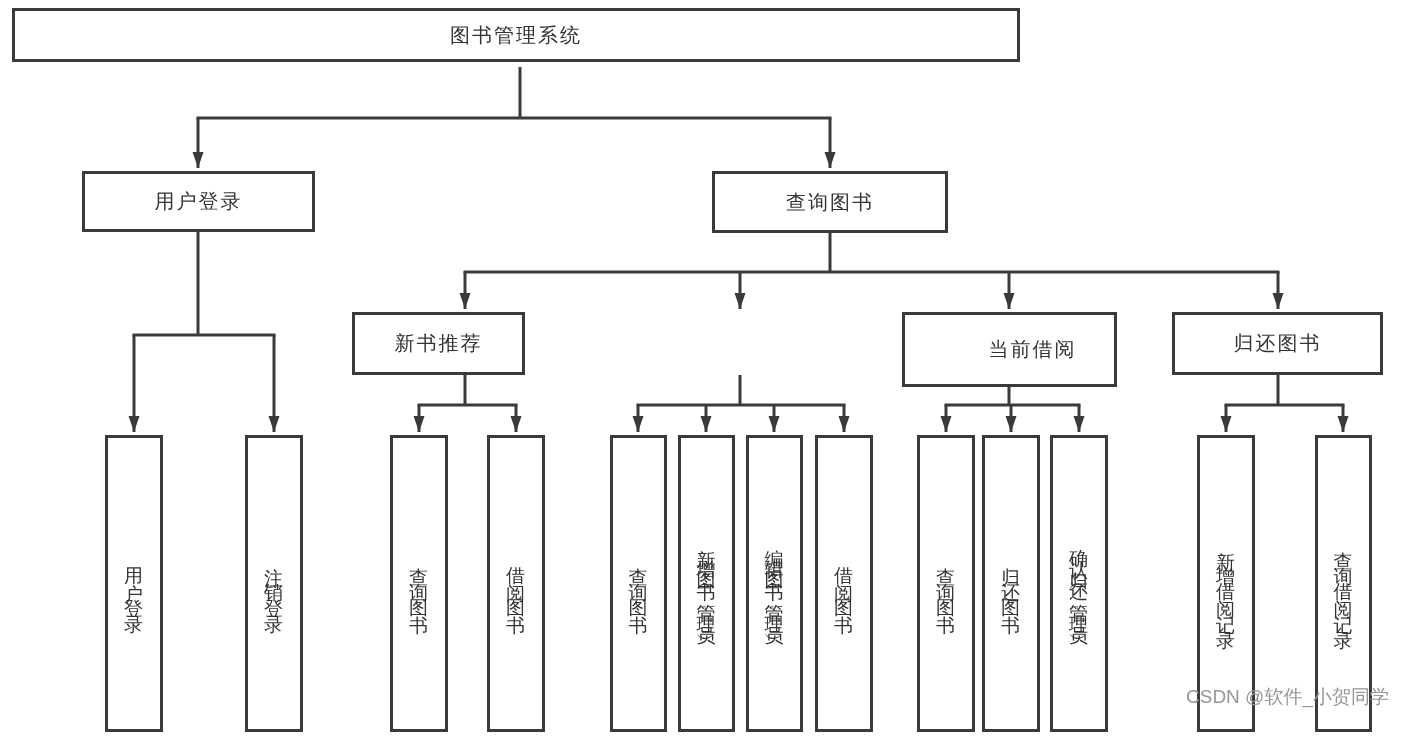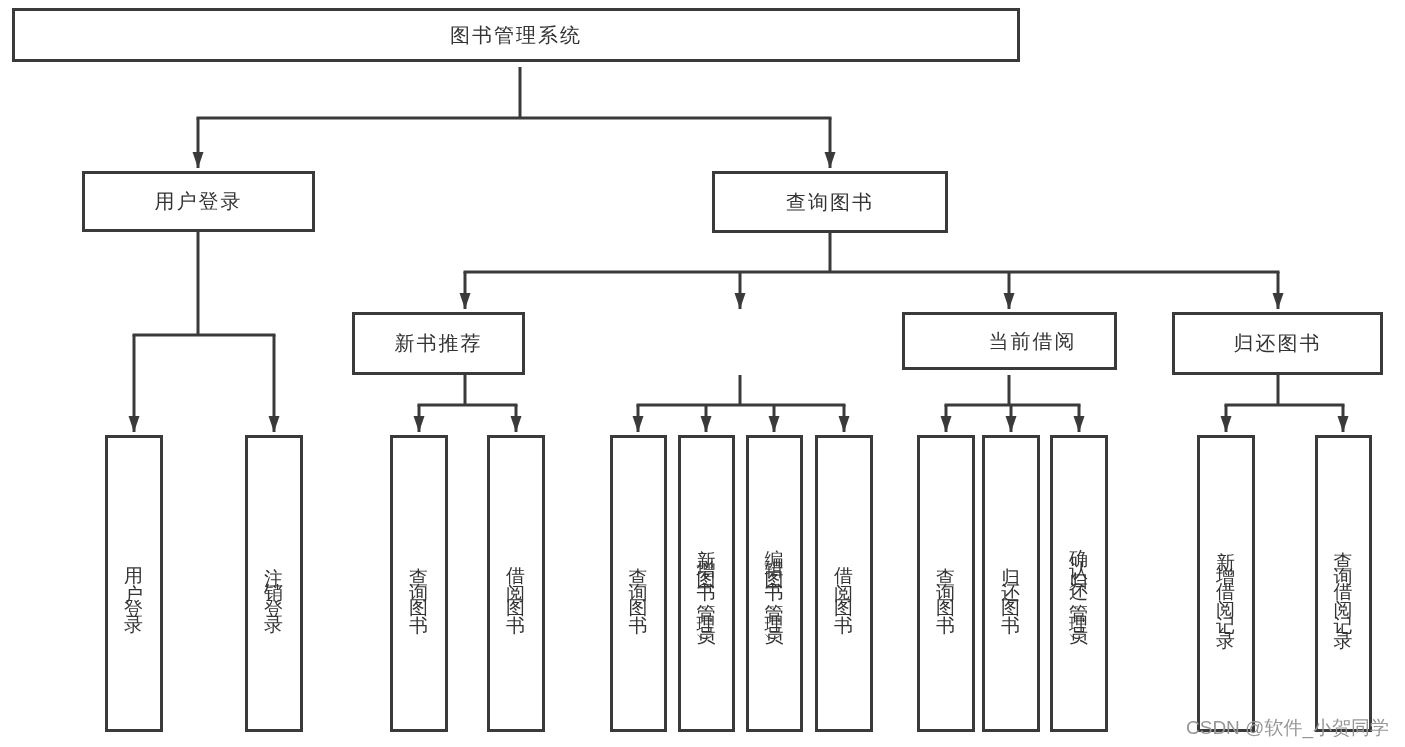--- a/index.html
+++ b/index.html
@@ -19,33 +19,33 @@
   }
   .leaf.tight .lbl{letter-spacing:11px;}
   
   #n-root{left:12px;top:8px;width:1008px;height:54px;}
   
   #n-login{left:82px;top:171px;width:233px;height:61px;}
   #n-mgmt{left:712px;top:171px;width:236px;height:62px;}
   
   #n-newbook{left:352px;top:312px;width:173px;height:63px;}
   #n-borrow{left:632px;top:312px;width:216px;height:63px;}
-  #n-current{left:902px;top:312px;width:215px;height:58px;padding-left:46px;}
+  #n-current{left:902px;top:312px;width:215px;height:75px;padding-left:46px;}
   #n-records{left:1172px;top:312px;width:211px;height:63px;}
   
   .leaf{top:435px;height:297px;width:58px;}
   #lf-a1{left:105px;} #lf-a2{left:245px;}
   #lf-b1{left:390px;} #lf-b2{left:487px;}
   #lf-c1{left:610px;width:57px;} #lf-c2{left:678px;width:57px;}
   #lf-c3{left:746px;width:57px;} #lf-c4{left:815px;}
   #lf-d1{left:917px;} #lf-d2{left:982px;} #lf-d3{left:1050px;}
   #lf-e1{left:1197px;} #lf-e2{left:1315px;width:57px;}
   
   #wm{
-    position:absolute;left:1186px;top:715px;z-index:5;
+    position:absolute;left:1186px;top:684px;z-index:5;
     font-size:19px;color:#969696;white-space:nowrap;
   }
 </style>
 </head>
 <body>
 
 <div id="canvas">
 
   <svg id="wires" viewBox="0 0 1405 747" xmlns="http://www.w3.org/2000/svg">
     <defs>

